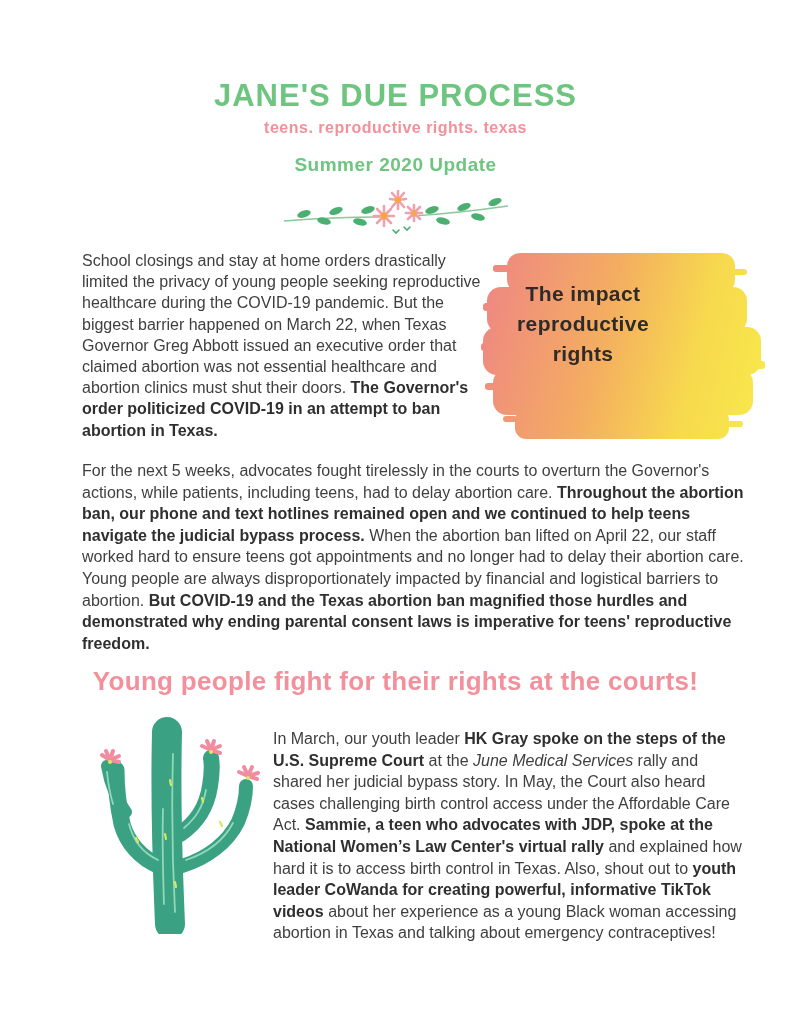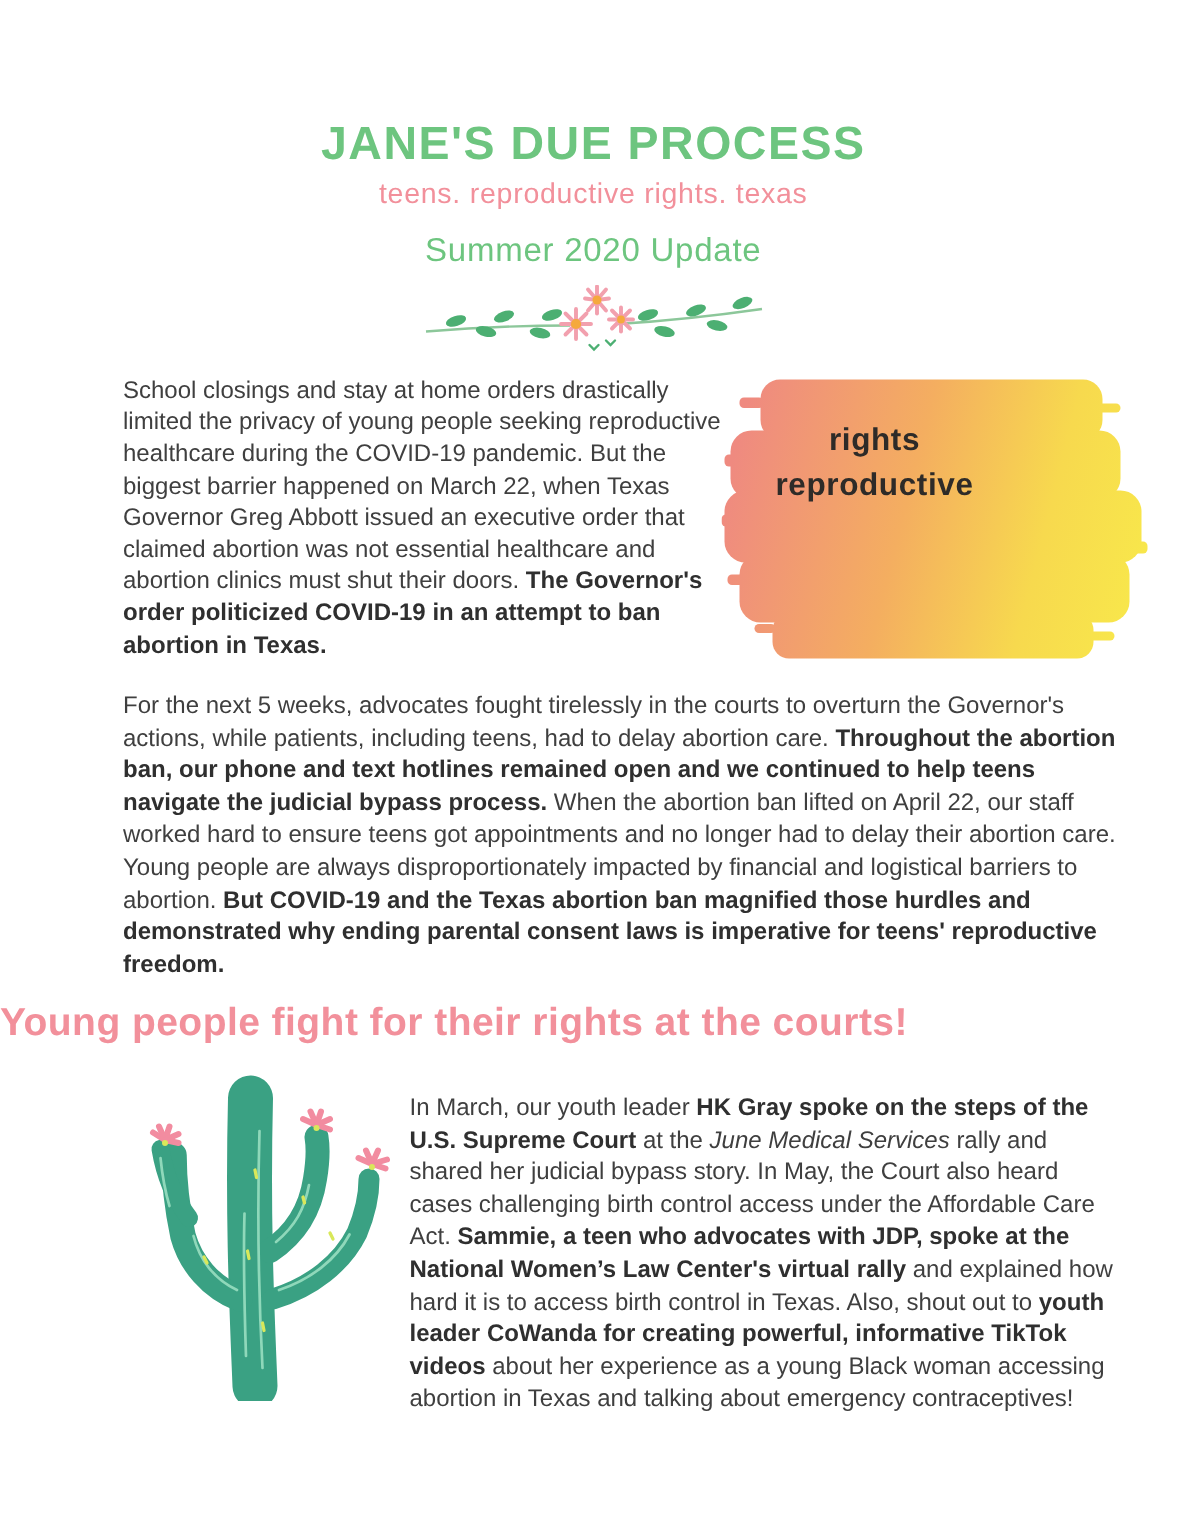--- a/index.html
+++ b/index.html
@@ -5,43 +5,43 @@
   html,body{margin:0;padding:0;background:#ffffff;}
   body{width:791px;height:1024px;position:relative;overflow:hidden;
        font-family:"Liberation Sans",sans-serif;}
   .page{position:absolute;inset:0;background:#fff;padding-left:48px;}
 
   
   .masthead h1, .masthead .tagline, .masthead .edition{
     position:absolute;left:0;width:100%;text-align:center;margin:0;}
   h1.title{top:78px;font-size:31px;font-weight:700;letter-spacing:1px;
     color:var(--brand_green);}
-  .tagline{top:119px;font-size:19px;font-weight:400;letter-spacing:0.5px;
+  .tagline{top:119px;font-size:16px;font-weight:700;letter-spacing:0.5px;
     color:var(--brand_pink);}
-  .edition{top:154px;font-size:22px;font-weight:400;letter-spacing:0.5px;
+  .edition{top:154px;font-size:19px;font-weight:700;letter-spacing:0.5px;
     color:var(--brand_green);}
   .divider{position:absolute;top:190px;left:50%;transform:translateX(-50%);}
 
   
   .para{position:absolute;margin:4px;color:var(--body_text);font-size:16px;}
   .para b, .para span[style*="700"]{color:#2f2f2f;}
   .p1{left:78px;top:246px;width:400px;line-height:21.2px;}
   .p2{left:78px;top:456px;width:670px;line-height:21.6px;}
   .p3{left:269px;top:724px;width:478px;line-height:21.6px;}
 
   
   .badge{position:absolute;left:481px;top:243px;width:287px;height:204px;}
   .badge svg{position:absolute;left:0;top:0;}
   .badge-text{position:absolute;left:0;top:36px;width:204px;text-align:center;
     font-weight:700;font-size:21px;line-height:30px;letter-spacing:0.4px;
     color:var(--badge_text);}
 
   
   h2.courts-heading{position:absolute;left:0;top:666px;width:100%;margin:0;
-    font-size:26px;font-weight:700;letter-spacing:0.3px;
+    text-align:center;font-size:26px;font-weight:700;letter-spacing:0.3px;
     color:var(--brand_pink);}
   .cactus{position:absolute;left:80px;top:714px;}
 </style>
 </head>
 <body>
 
 <div class="page">
 
   <header class="masthead">
     <h1 class="title">JANE'S DUE PROCESS</h1>
@@ -134,22 +134,23 @@
           <rect x="2" y="60" width="12" height="8" rx="3"></rect>
           <rect x="0" y="100" width="10" height="8" rx="3"></rect>
           <rect x="4" y="140" width="14" height="7" rx="3"></rect>
           <rect x="22" y="173" width="14" height="6" rx="3"></rect>
           <rect x="250" y="26" width="16" height="6" rx="3"></rect>
           <rect x="272" y="118" width="12" height="8" rx="3"></rect>
           <rect x="244" y="178" width="18" height="6" rx="3"></rect>
         </g>
       </svg>
       <div class="badge-text">
+        <div>The impact</div>
+        <div>reproductive</div>
         <div>rights</div>
-        <div>reproductive</div>
       </div>
     </div>
 
     <p class="para p2"><span>For the next 5 weeks, advocates fought tirelessly in the courts to overturn the Governor's actions, while patients, including teens, had to delay abortion care. </span><span style="font-weight: 700;">Throughout the abortion ban, our phone and text hotlines remained open and we continued to help teens navigate the judicial bypass process.</span><span> When the abortion ban lifted on April 22, our staff worked hard to ensure teens got appointments and no longer had to delay their abortion care. Young people are always disproportionately impacted by financial and logistical barriers to abortion. </span><span style="font-weight: 700;">But COVID-19 and the Texas abortion ban magnified those hurdles and demonstrated why ending parental consent laws is imperative for teens' reproductive freedom.</span></p>
   </section>
 
   <section>
     <h2 class="courts-heading">Young people fight for their rights at the courts!</h2>
 
     <svg class="cactus" width="185" height="220" viewBox="0 0 185 220">

